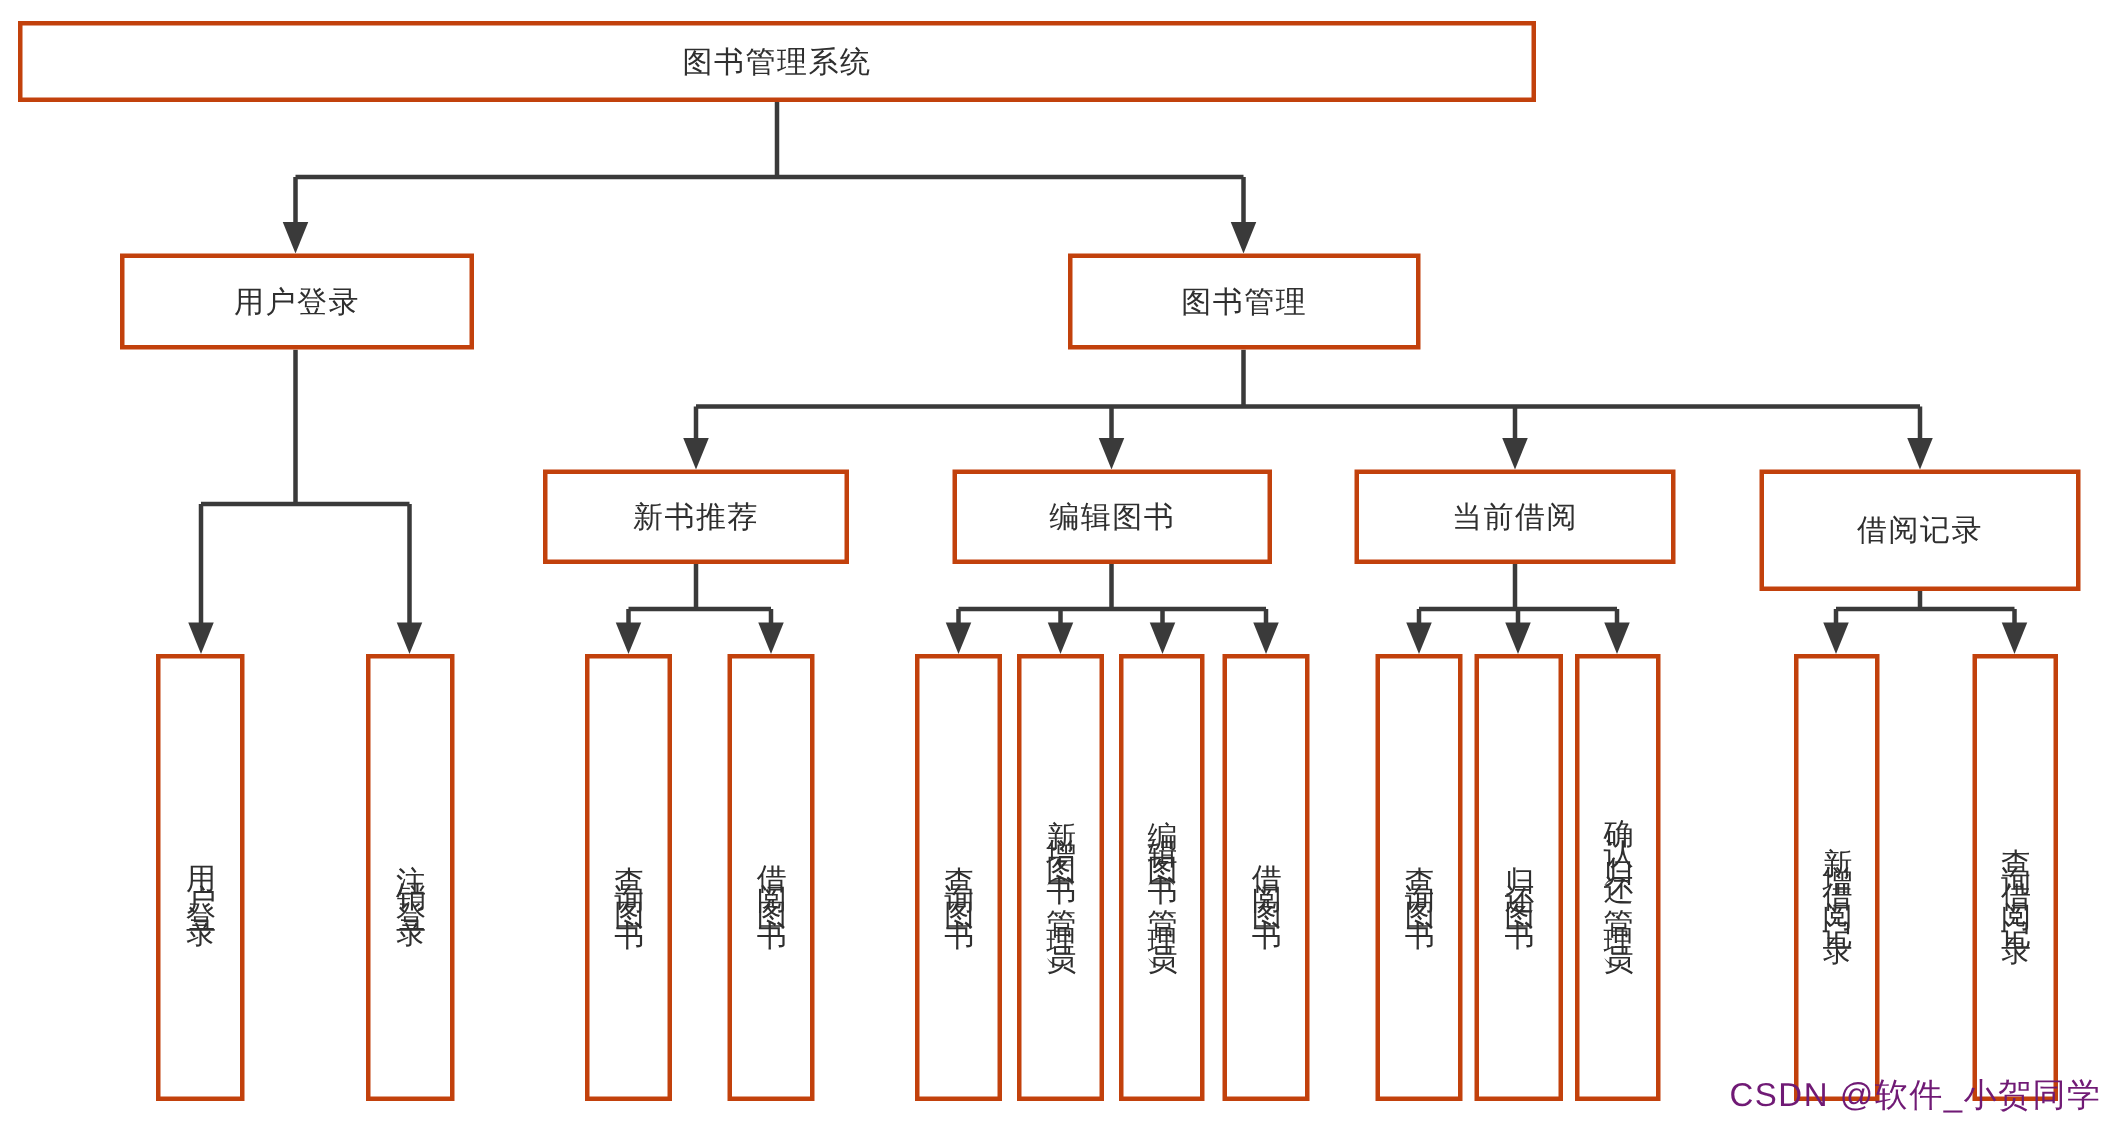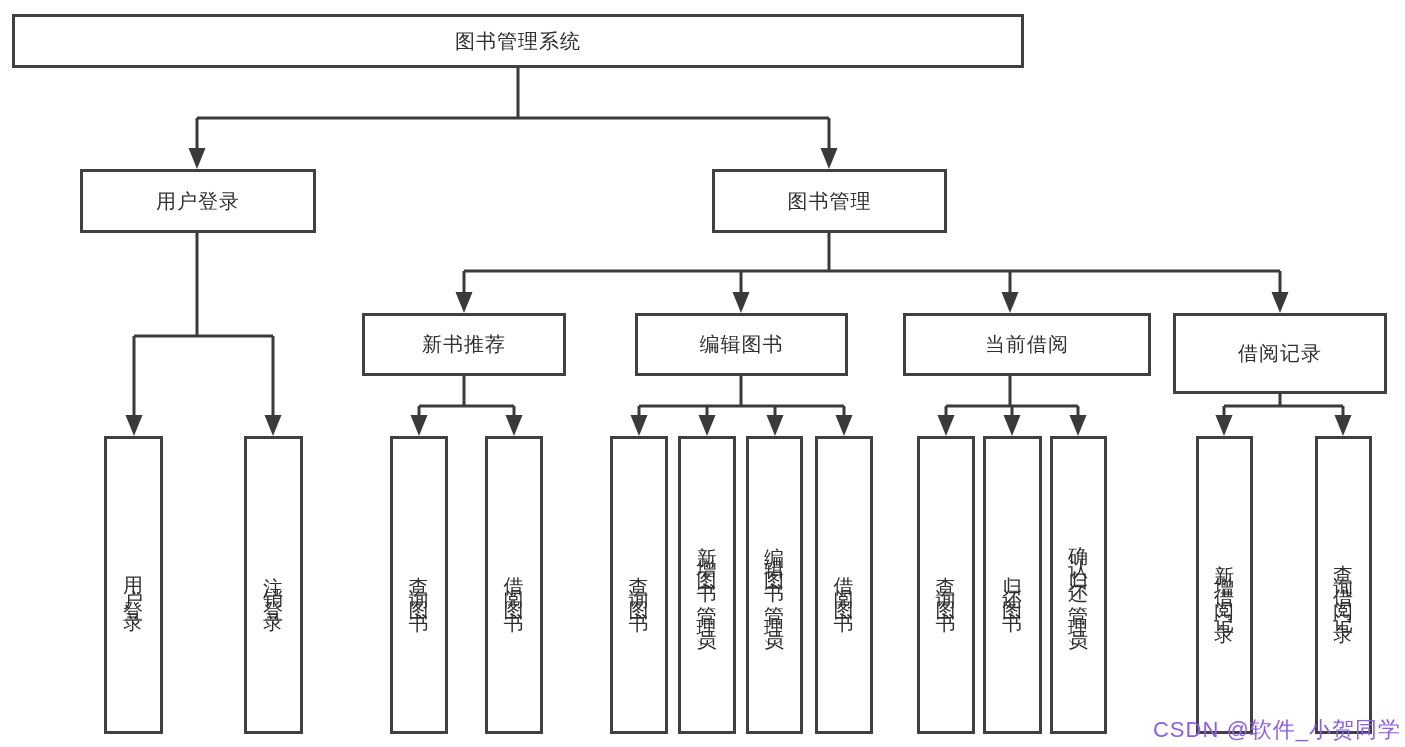--- a/index.html
+++ b/index.html
@@ -26,21 +26,21 @@
     stroke: #3a3a3a;
     stroke-width: 3;
   }
   #wires polygon {
     fill: #3a3a3a;
     stroke: none;
   }
   .node {
     position: absolute;
     box-sizing: border-box;
-    border: 3px solid #404040;
+    border: 3px solid #c2410c;
     background: #ffffff;
     display: flex;
     align-items: center;
     justify-content: center;
     z-index: 2;
   }
   .node .lbl {
     color: #2f2f2f;
     font-size: 20px;
     letter-spacing: 1px;
@@ -53,21 +53,21 @@
     text-orientation: mixed;
     letter-spacing: 12px;
     line-height: 1;
     white-space: nowrap;
   }
   #watermark {
     position: absolute;
     right: 4px;
     bottom: 2px;
     z-index: 3;
-    color: #8b5cf6;
+    color: #701a75;
     font-size: 22px;
     letter-spacing: 1px;
     white-space: nowrap;
   }
 </style>
 </head>
 <body>
 
 <div id="canvas">
 
@@ -124,21 +124,21 @@
   <div class="node" style="left:362px;top:313px;width:204px;height:63px">
     <span class="lbl">新书推荐</span>
   </div>
 
   <div class="node" style="left:712px;top:169px;width:235px;height:64px">
     <span class="lbl">图书管理</span>
   </div>
   <div class="node" style="left:635px;top:313px;width:213px;height:63px">
     <span class="lbl">编辑图书</span>
   </div>
-  <div class="node" style="left:903px;top:313px;width:248px;height:63px">
+  <div class="node" style="left:903px;top:313px;width:214px;height:63px">
     <span class="lbl">当前借阅</span>
   </div>
   <div class="node" style="left:1173px;top:313px;width:214px;height:81px">
     <span class="lbl">借阅记录</span>
   </div>
 
   <div class="node" style="left:104px;top:436px;width:59px;height:298px">
     <span class="vlbl">用户登录</span>
   </div>
   <div class="node" style="left:244px;top:436px;width:59px;height:298px">

